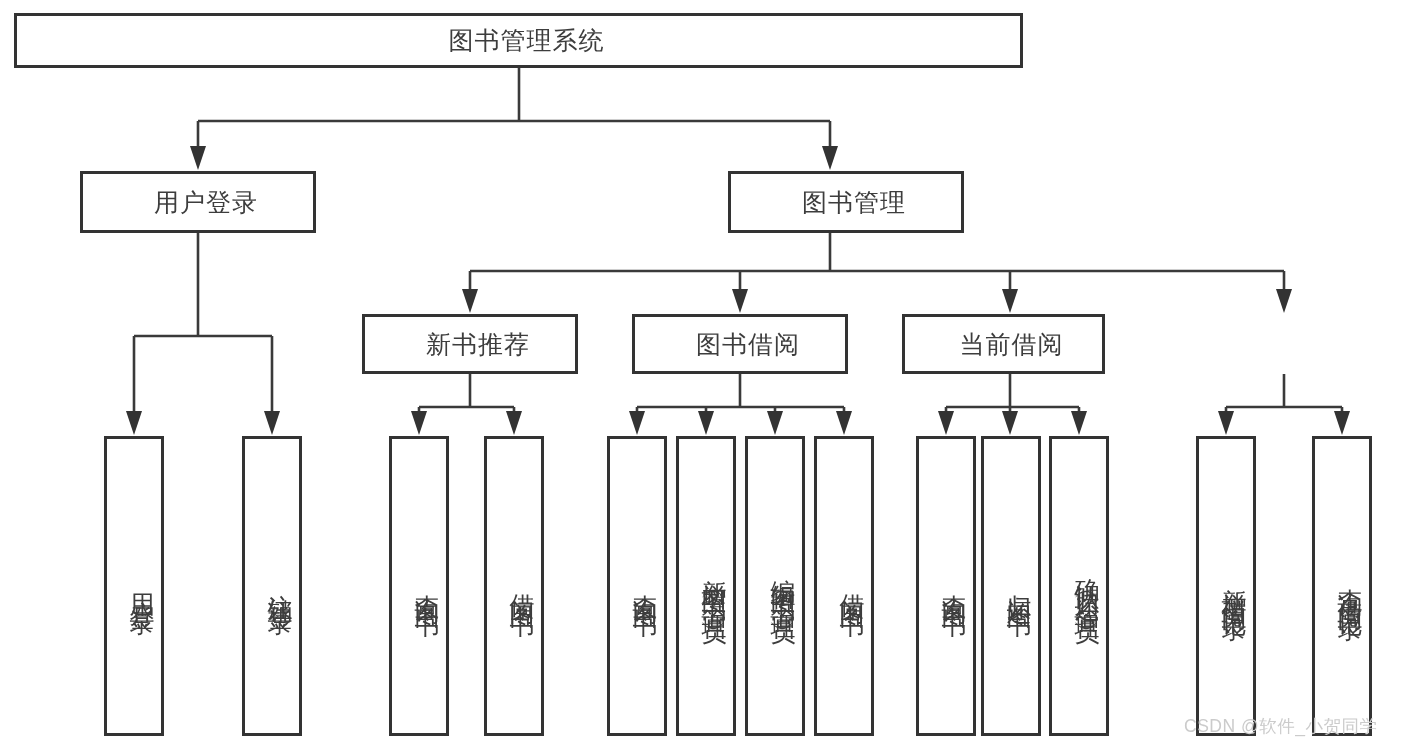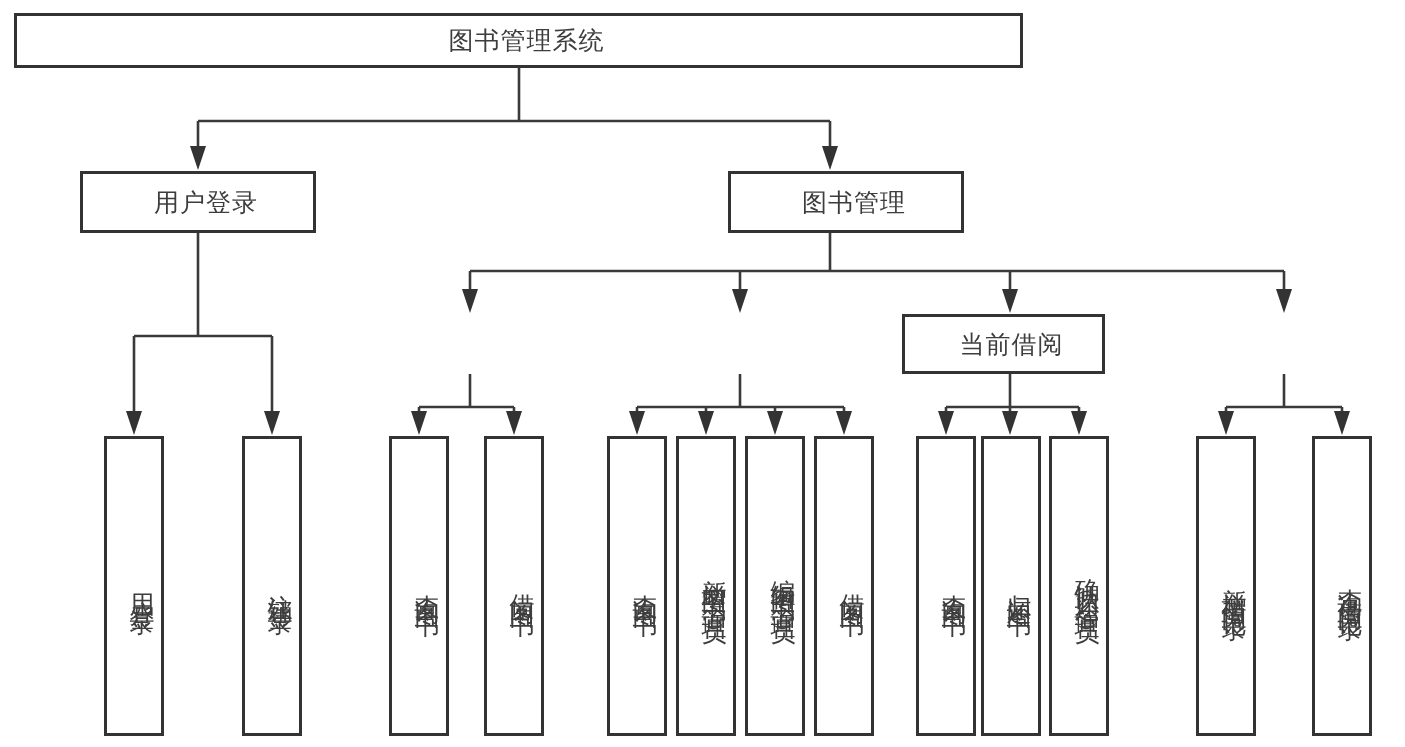--- a/index.html
+++ b/index.html
@@ -164,34 +164,37 @@
       <line x1="1342" y1="407" x2="1342" y2="418"></line>
       <polygon points="1334,411 1350,411 1342,435"></polygon>
     </g>
   </svg>
 
   <div class="box h" id="root-box">图书管理系统</div>
 
   <div class="box h" id="user-login-box">用户登录</div>
   <div class="box h" id="book-mgmt-box">图书管理</div>
 
+  <div class="box h" id="new-book-box">新书推荐</div>
+  <div class="box h" id="book-borrow-box">图书借阅</div>
   <div class="box h" id="cur-borrow-box">当前借阅</div>
 
   <div class="box v" id="leaf-1">用户登录</div>
   <div class="box v" id="leaf-2">注销登录</div>
 
   <div class="box v" id="leaf-3">查询图书</div>
   <div class="box v" id="leaf-4">借阅图书</div>
 
   <div class="box v" id="leaf-5">查询图书</div>
   <div class="box v" id="leaf-6">新增图书（管理员）</div>
   <div class="box v" id="leaf-7">编辑图书（管理员）</div>
   <div class="box v" id="leaf-8">借阅图书</div>
 
   <div class="box v" id="leaf-9">查询图书</div>
   <div class="box v" id="leaf-10">归还图书</div>
   <div class="box v" id="leaf-11">确认归还（管理员）</div>
 
   <div class="box v" id="leaf-12">新增借阅记录</div>
   <div class="box v" id="leaf-13">查询借阅记录</div>
 
+  <div class="watermark">CSDN @软件_小贺同学</div>
 
 </div>
 
 </body></html>

